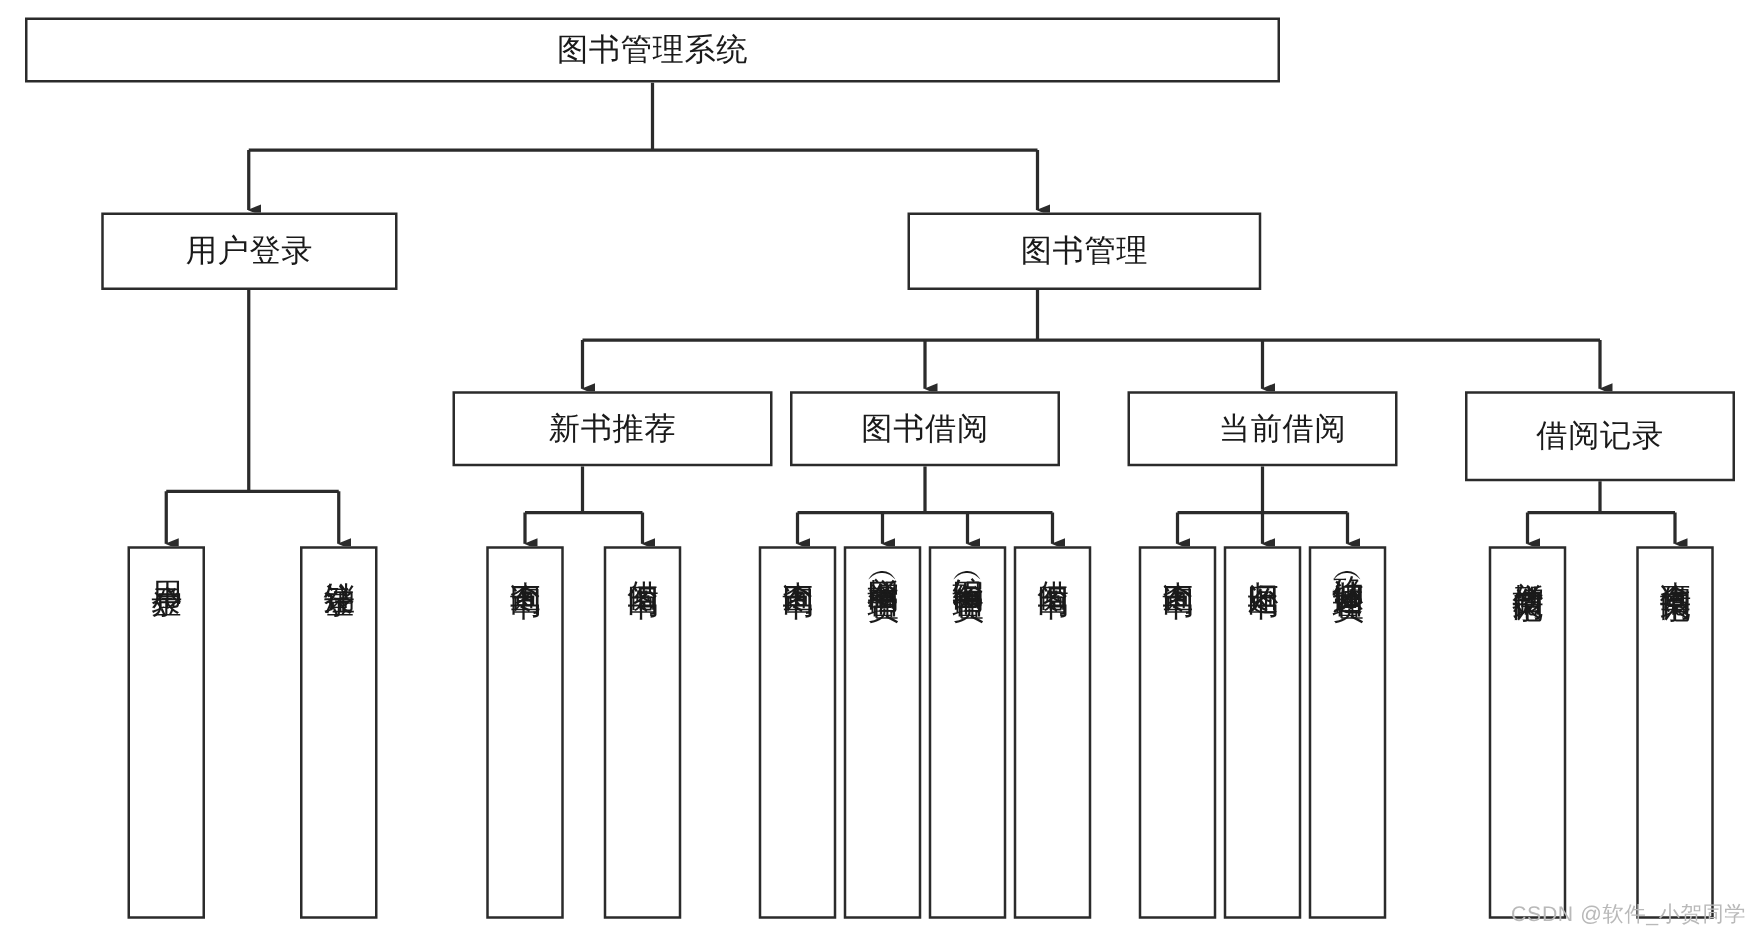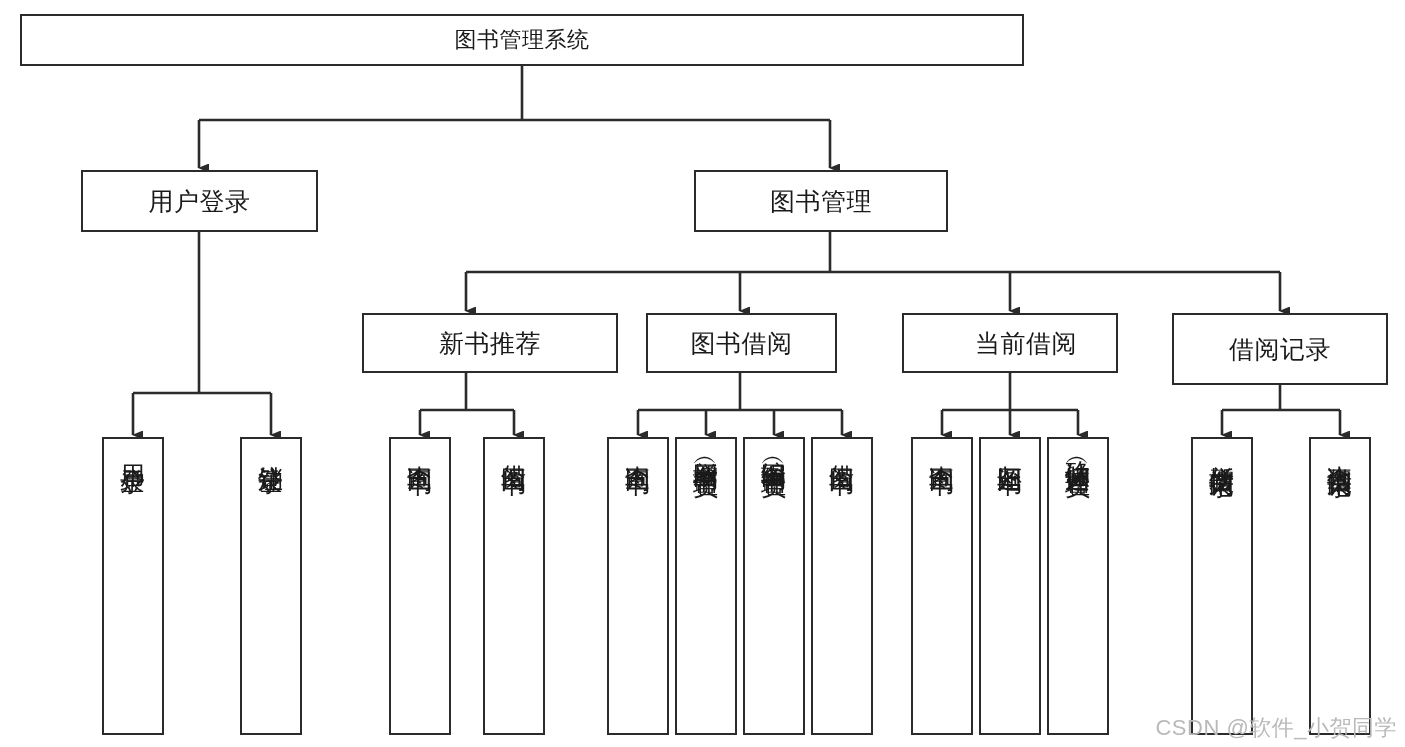--- a/index.html
+++ b/index.html
@@ -41,21 +41,21 @@
     line-height: 1.08;
     text-align: center;
     white-space: nowrap;
   }
   
   .node.horiz .node-label {
     font-size: 25px;
     letter-spacing: 0.5px;
   }
   .node.root .node-label {
-    font-size: 22px;
+    font-size: 25px;
   }
   
   .node.vert {
     align-items: flex-start;
     justify-content: center;
     padding-top: 6px;
   }
   .node.vert .node-label {
     writing-mode: vertical-rl;
     text-orientation: upright;
@@ -65,21 +65,21 @@
     white-space: nowrap;
     display: block;
   }
   .node.vert.tall-text {
     padding-top: 2px;
   }
   #watermark {
     position: absolute;
     right: 8px;
     bottom: 4px;
-    font-size: 22px;
+    font-size: 17px;
     color: #b9b9b9;
     letter-spacing: 0.5px;
     z-index: 3;
     white-space: nowrap;
   }
 </style>
 </head>
 <body>
 
 <div id="diagram-root">
@@ -137,28 +137,28 @@
     </g>
   </svg>
 
   <div class="node root horiz" style="left:20px; top:14px; width:1004px; height:52px;">
     <span class="node-label">图书管理系统</span>
   </div>
 
   <div class="node horiz" style="left:81px; top:170px; width:237px; height:62px;">
     <span class="node-label">用户登录</span>
   </div>
-  <div class="node horiz" style="left:694px; top:170px; width:254px; height:62px;">
+  <div class="node horiz" style="left:726px; top:170px; width:283px; height:62px;">
     <span class="node-label">图书管理</span>
   </div>
 
   <div class="node horiz" style="left:362px; top:313px; width:256px; height:60px;">
     <span class="node-label">新书推荐</span>
   </div>
-  <div class="node horiz" style="left:646px; top:313px; width:191px; height:60px;">
+  <div class="node horiz" style="left:632px; top:313px; width:216px; height:60px;">
     <span class="node-label">图书借阅</span>
   </div>
   <div class="node horiz" style="left:902px; top:313px; width:216px; height:60px;padding-left:32px;">
     <span class="node-label">当前借阅</span>
   </div>
   <div class="node horiz" style="left:1172px; top:313px; width:216px; height:72px;">
     <span class="node-label">借阅记录</span>
   </div>
 
   <div class="node vert" style="left:102px; top:437px; width:62px; height:298px;">

